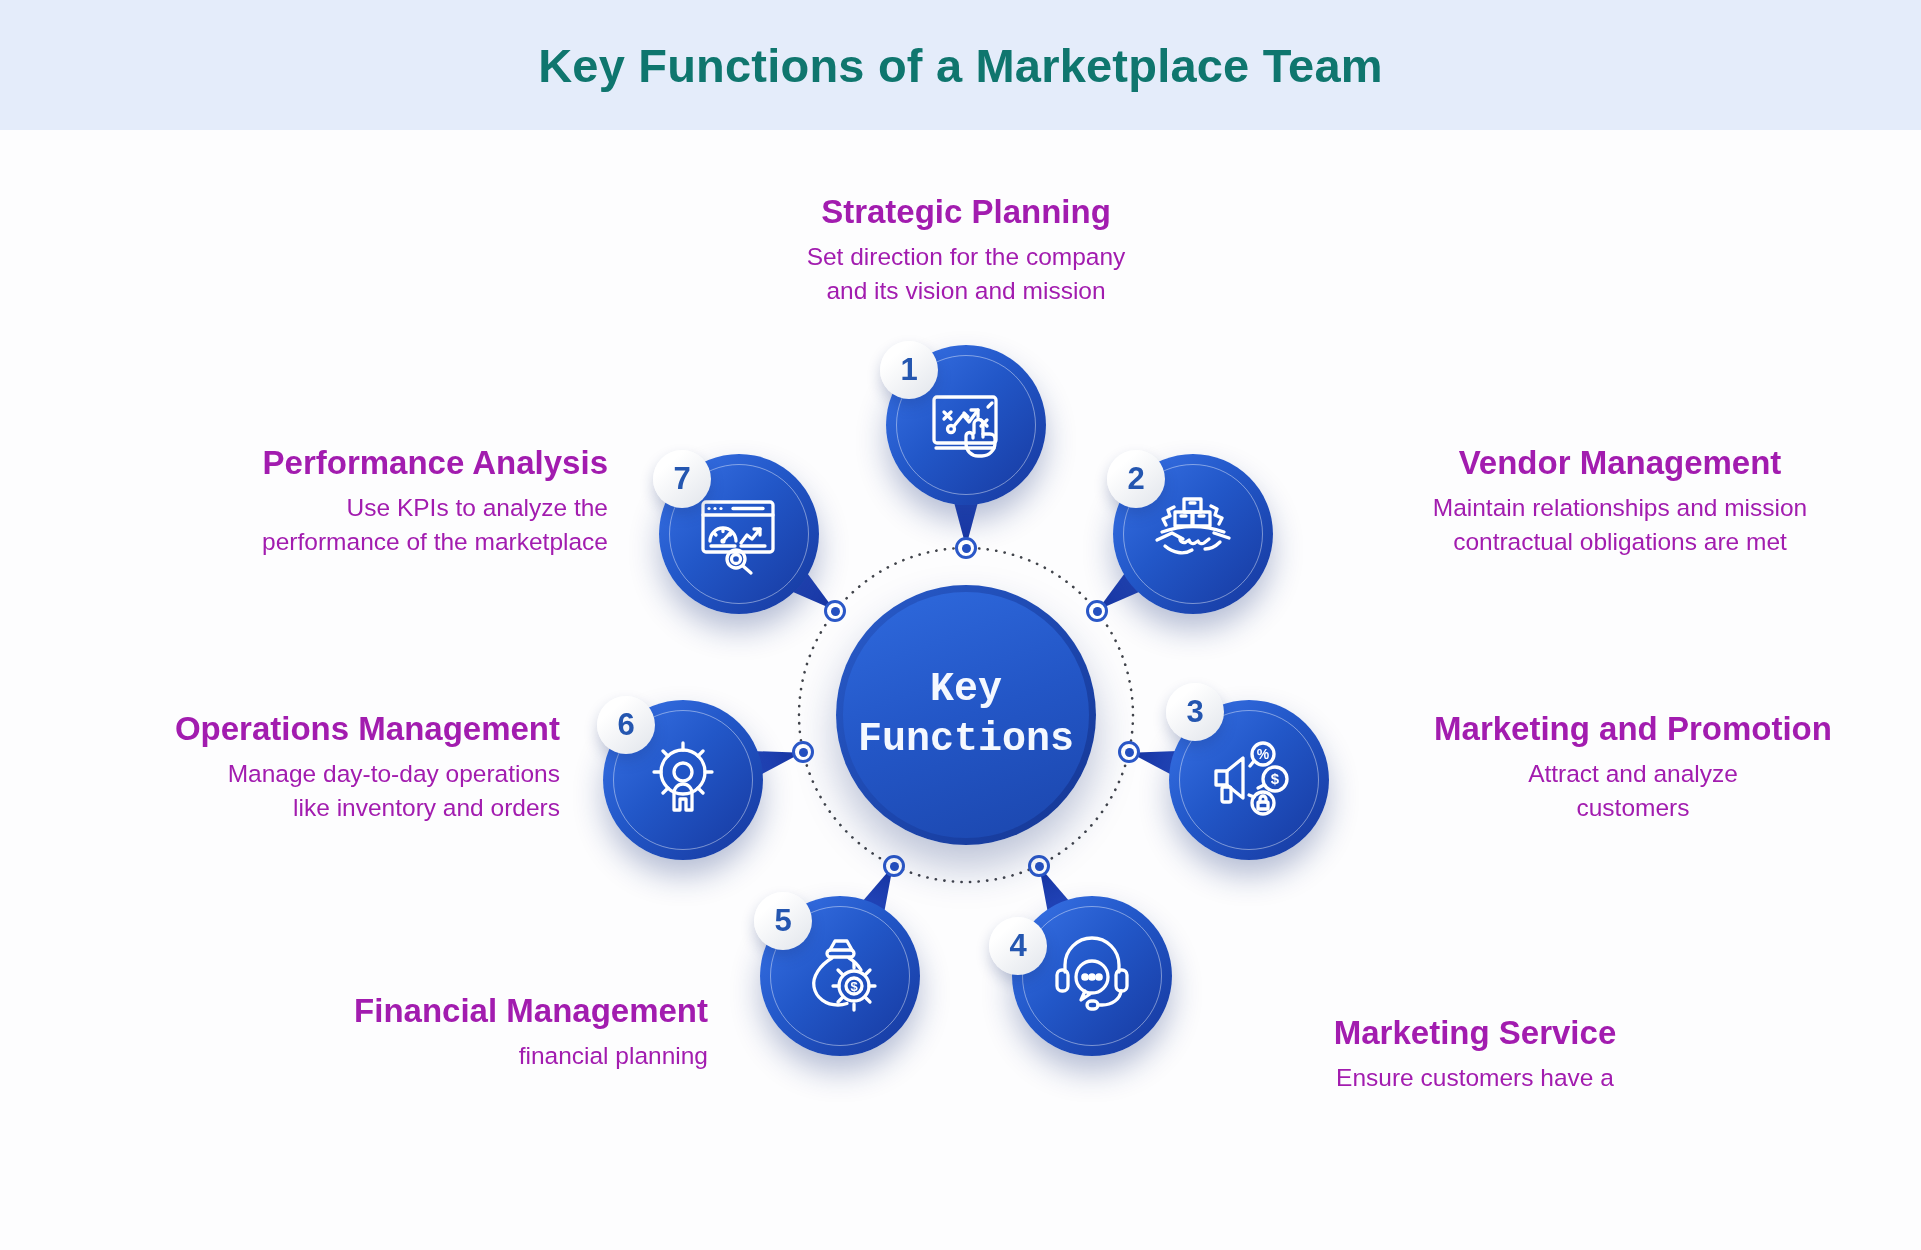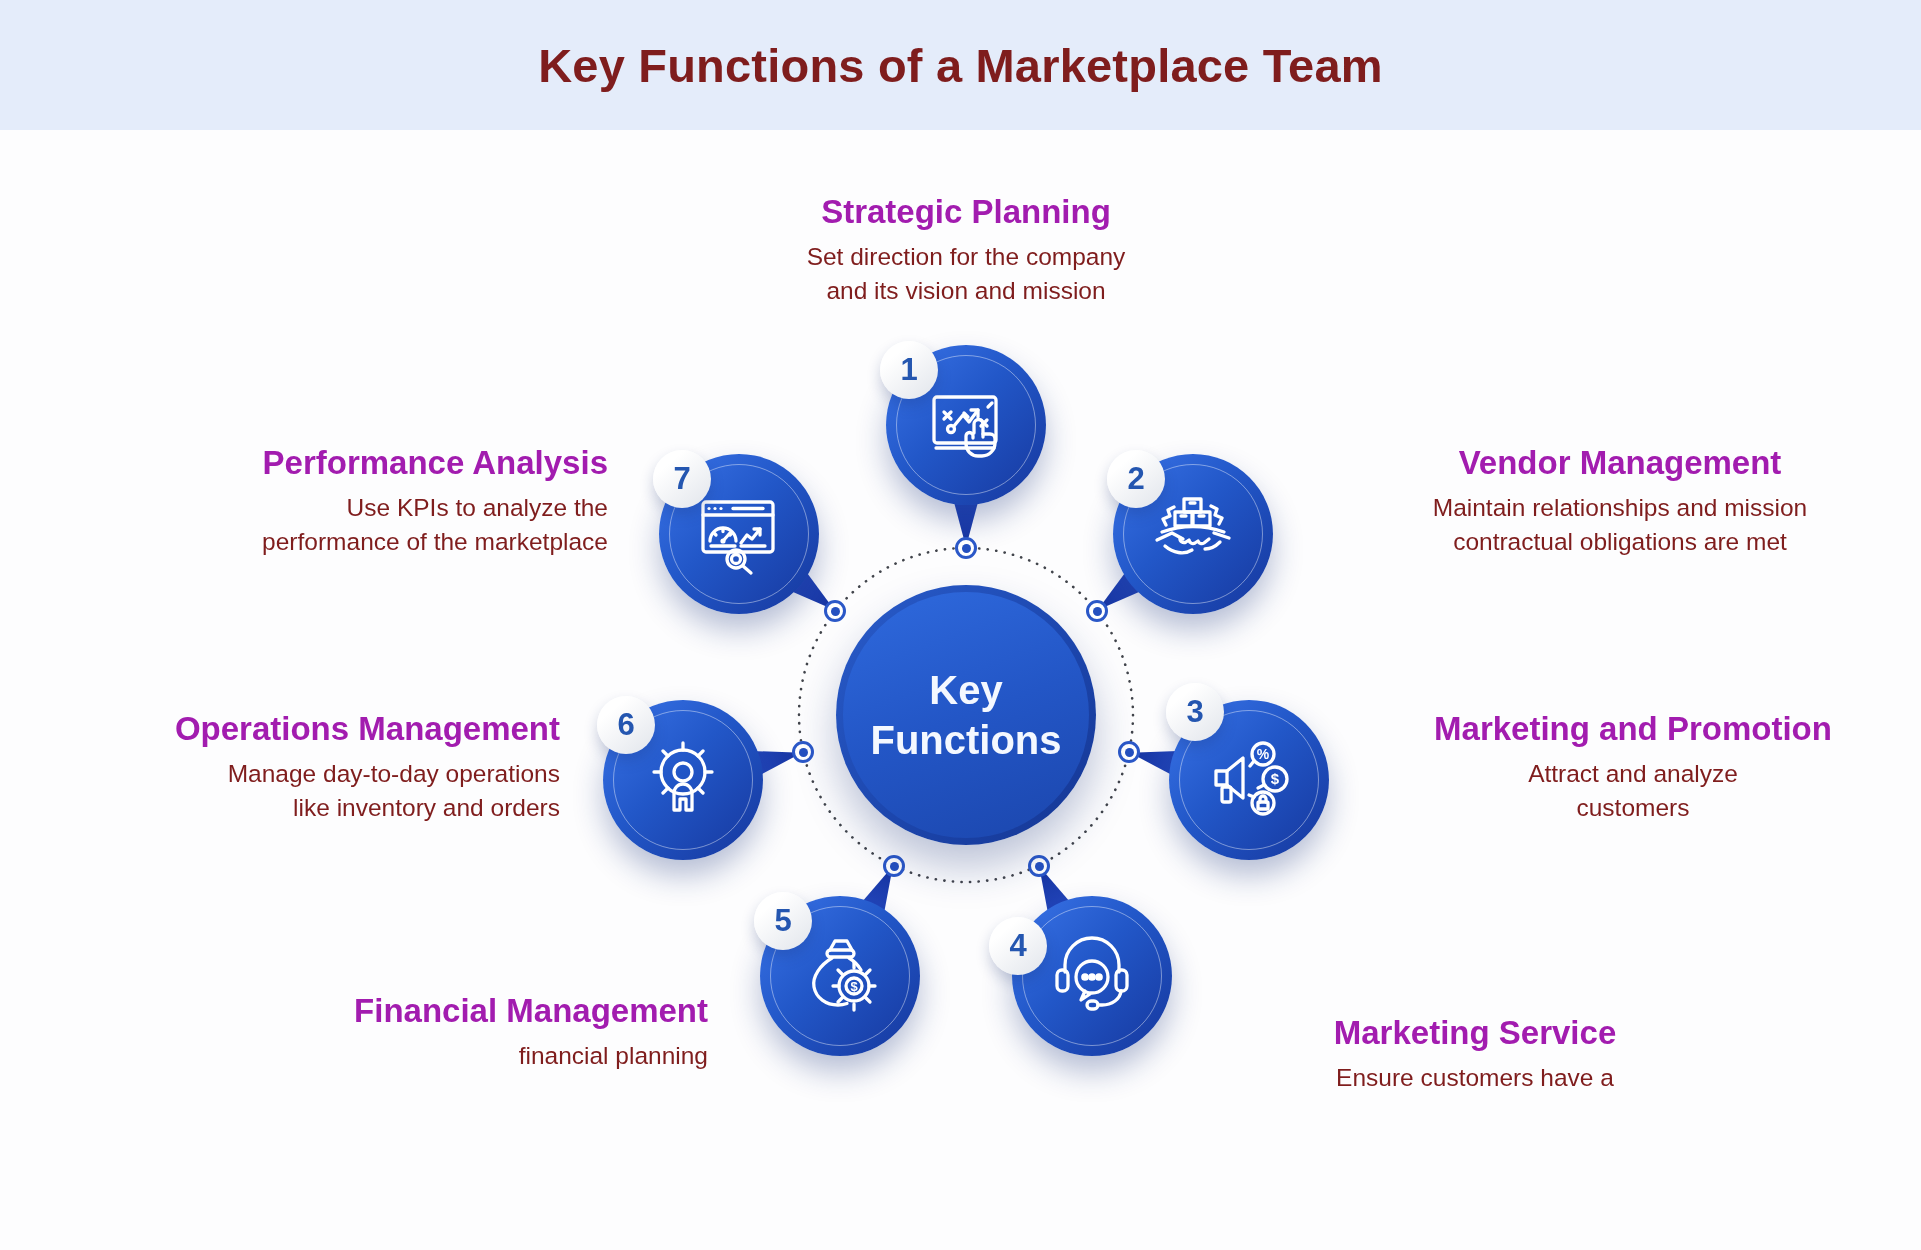--- a/index.html
+++ b/index.html
@@ -7,38 +7,38 @@
     width:1921px;height:1250px;position:relative;overflow:hidden;
     background:#fdfdfe;
     font-family:"Liberation Sans",sans-serif;
   }
   
   .banner{
     position:absolute;left:0;top:0;width:1921px;height:130px;
     background:#e4ecfa;display:flex;align-items:center;justify-content:center;
   }
   .banner h1{
-    margin:0;font-size:47px;font-weight:700;color:#7f1d1d;letter-spacing:.2px;
+    margin:0;font-size:47px;font-weight:700;color:#0f766e;letter-spacing:.2px;
   }
   
   .orbit-svg{position:absolute;left:0;top:0;pointer-events:none;}
   
   .node{
     position:absolute;width:22px;height:22px;border-radius:50%;
     background:#ffffff;border:3px solid #2b58c8;box-sizing:border-box;z-index:5;
   }
   .node::after{
     content:'';position:absolute;inset:3.5px;border-radius:50%;background:#2450c0;
   }
   
   .hub{
     position:absolute;left:836px;top:585px;width:260px;height:260px;border-radius:50%;
     background:linear-gradient(135deg,#2a5dcb 0%,#1c46ad 55%,#153693 100%);
     box-shadow:0 22px 42px rgba(21,45,115,.28);
-    display:flex;align-items:center;justify-content:center;z-index:6;
+    display:flex;align-items:center;justify-content:center;z-index:6;font-family:Liberation Mono, monospace;
   }
   .hub::before{
     content:'';position:absolute;inset:7px;border-radius:50%;
     background:linear-gradient(160deg,#2f6ade 0%,#2356c6 50%,#1b46ad 100%);
   }
   .hub-label{
     position:relative;z-index:1;color:#f4f8ff;font-size:40px;font-weight:700;
     text-align:center;line-height:1.25;
   }
   
@@ -64,21 +64,21 @@
     box-shadow:0 7px 14px rgba(25,45,110,.22);
     display:flex;align-items:center;justify-content:center;
     font-size:31px;font-weight:700;color:#2456b0;z-index:4;
   }
   .sat-icon{position:absolute;left:32px;top:32px;z-index:3;}
   .sat-icon svg{stroke:#ffffff;fill:none;stroke-width:3.3;stroke-linecap:round;stroke-linejoin:round;}
   .sat-icon text{fill:#ffffff;stroke:none;font-family:"Liberation Sans",sans-serif;font-weight:bold;}
   
   .tblock{position:absolute;}
   .tblock h2{margin:0 0 9px 0;font-size:33px;font-weight:700;color:#a21caf;line-height:1.15;}
-  .tblock .desc{font-size:24.5px;color:#7f1d1d;line-height:1.38;}
+  .tblock .desc{font-size:24.5px;color:#a21caf;line-height:1.38;}
   .ta-c{text-align:center}.ta-l{text-align:center}.ta-r{text-align:right}
 </style>
 </head>
 <body>
 
 <header class="banner">
   <h1>Key Functions of a Marketplace Team</h1>
 </header>
 
 <svg class="orbit-svg" width="1921" height="1250">

